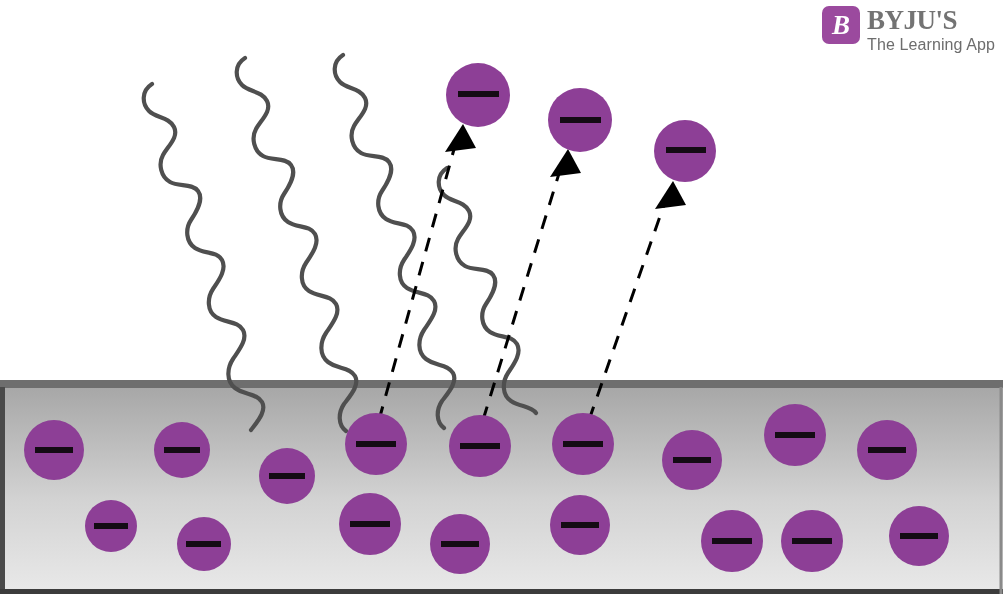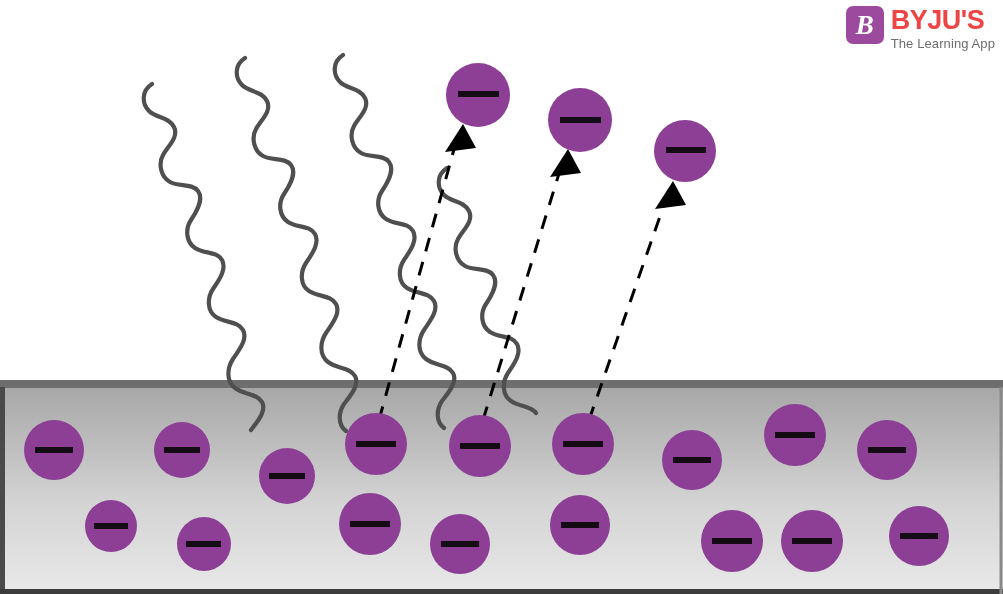--- a/index.html
+++ b/index.html
@@ -55,30 +55,30 @@
     font-weight: bold;
     font-style: italic;
     letter-spacing: 0;
   }
   #logo-text {
     display: flex;
     flex-direction: column;
     padding-top: 1px;
   }
   #logo-wordmark {
-    font-family: Liberation Sans, sans-serif;
+    font-family: Liberation Serif, serif;
     font-size: 27px;
     font-weight: bold;
-    color: #ef4444;
+    color: #737373;
     letter-spacing: -0.5px;
     line-height: 1;
   }
   #logo-tagline {
     font-family: "Liberation Sans", sans-serif;
-    font-size: 13px;
+    font-size: 16px;
     color: #6d6d6d;
     letter-spacing: 0.1px;
     margin-top: 3px;
     line-height: 1;
   }
 </style>
 </head>
 <body>
 
 <div id="stage">

